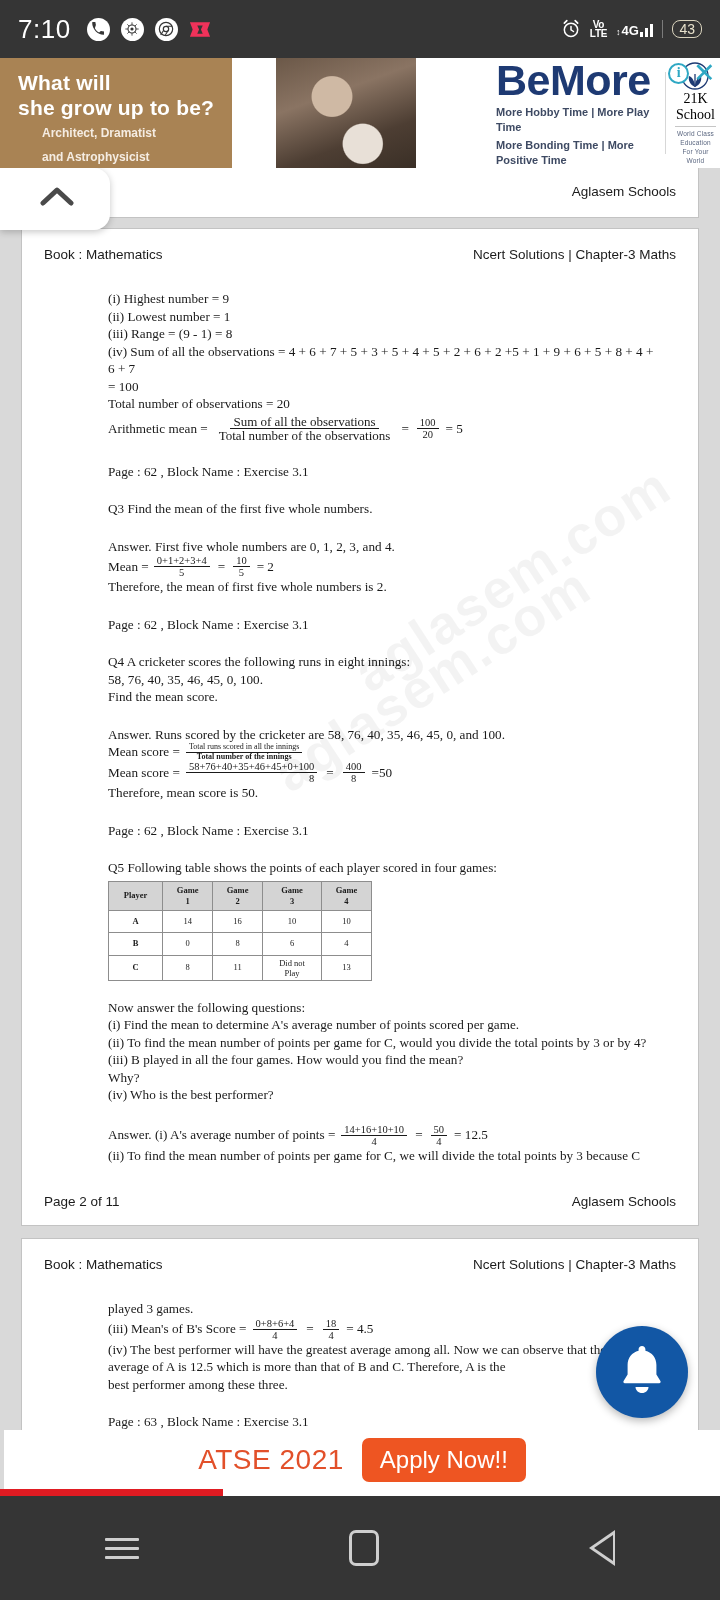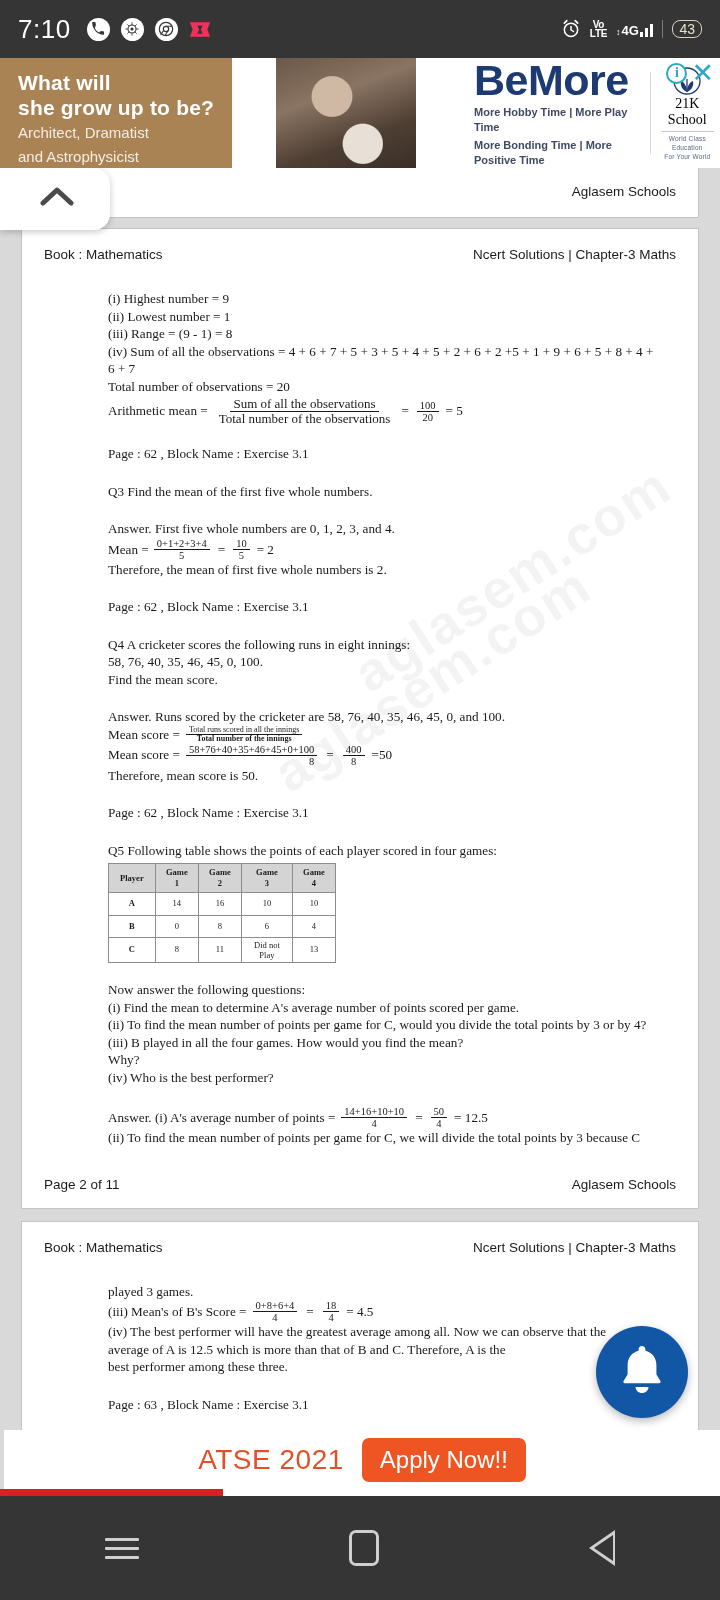--- a/index.html
+++ b/index.html
@@ -39,34 +39,34 @@
   
   .ad{
     height:110px; display:flex; position:relative; z-index:30;
     background:#fff; overflow:hidden;gap:44px;
   }
   .ad-left{
     width:232px; background:#a98354; color:#fff;
     padding:12px 0 0 18px; flex-shrink:0;
   }
   .ad-l1{ font-size:21px; font-weight:700; line-height:25px; letter-spacing:.2px;}
-  .ad-l2{ font-size:15px; font-weight:400; line-height:22px; color:#f5ece2; margin-top:2px;}
+  .ad-l2{ font-size:12px; font-weight:700; line-height:22px; color:#f5ece2; margin-top:2px;margin-left:24px;}
   .ad-photo{
     width:140px; flex-shrink:0;
     background:
       radial-gradient(circle at 40% 35%, #cfb9a4 0 18%, transparent 19%),
       radial-gradient(circle at 62% 78%, #e8e0d7 0 16%, transparent 17%),
       linear-gradient(160deg,#6b5848 0%, #8a7463 35%, #4d3e33 70%, #3a2f26 100%);
     filter:blur(.4px);
   }
   .ad-right{
     flex:1; background:#fff; display:flex; align-items:center;
     position:relative; padding-left:14px;
   }
-  .bemore{ padding-right:14px; }
+  .bemore{ padding-right:14px;margin-left:22px; }
   .bemore-title{
     font-size:43px; font-weight:700; color:#1e3a73; line-height:44px; letter-spacing:-.5px;
   }
   .bemore-sub{ font-size:11px; color:#3e4a63; line-height:15px; margin-top:3px; font-weight:600;}
   .ad-div{ width:1px; align-self:stretch; background:#d7d7d7; margin:14px 10px 14px 0;}
   .school{ text-align:center; padding-right:6px; }
   .school-name{ font-size:14px; color:#000000; font-weight:400; font-family:"Liberation Serif",serif;}
   .school-rule{ height:1px; background:#c6c6c6; margin:3px 0 2px;}
   .school-tag{ font-size:6.5px; color:#5b6780; line-height:9px; letter-spacing:.2px;}
   .ad-close{
@@ -111,21 +111,21 @@
 
   .frac{ display:inline-flex; flex-direction:column; align-items:center;
          vertical-align:middle; margin:0 3px; line-height:1.05;}
   .frac .num{ border-bottom:1px solid #1a1a1a; padding:0 3px; font-size:10.5px;}
   .frac .den{ padding:0 3px; font-size:10.5px;}
   .frac.big .num, .frac.big .den{ font-size:13px;}
   .eqline{ display:flex; align-items:center; flex-wrap:wrap; }
 
   
   table.pts{
-    border-collapse:collapse; margin:4px 0 4px 0; width:228px;
+    border-collapse:collapse; margin:4px 0 4px 0; width:264px;
     font-family:"Liberation Serif", serif;
   }
   table.pts td,table.pts th{
     border:1px solid #8d8d8d; text-align:center;
     font-size:8.5px; padding:2px 0; color:#1a1a1a;
   }
   table.pts th{ background:#d4d4d4; font-weight:700; font-size:8.5px; padding:3px 0; line-height:11px;}
   table.pts td.ply{ font-weight:700; }
   table.pts td{ height:15px; }
 
@@ -304,20 +304,21 @@
         <span>Book : Mathematics</span>
         <span>Ncert Solutions | Chapter-3 Maths</span>
       </div>
 
       <div class="body-txt">
         <div class="gap-l"></div>
         <div>(i) Highest number = 9</div>
         <div>(ii) Lowest number = 1</div>
         <div>(iii) Range = (9 - 1) = 8</div>
         <div>(iv) Sum of all the observations = 4 + 6 + 7 + 5 + 3 + 5 + 4 + 5 + 2 + 6 + 2 +5 + 1 + 9 + 6 + 5 + 8 + 4 + 6 + 7</div>
+        <div>= 100</div>
         <div>Total number of observations = 20</div>
 
         <div class="eqline" style="margin-top:2px;">
           <span>Arithmetic mean =</span>
           <span class="frac big" style="margin-left:8px;">
             <span class="num">Sum of all the observations</span>
             <span class="den">Total number of the observations</span>
           </span>
           <span style="margin:0 5px;">=</span>
           <span class="frac">

